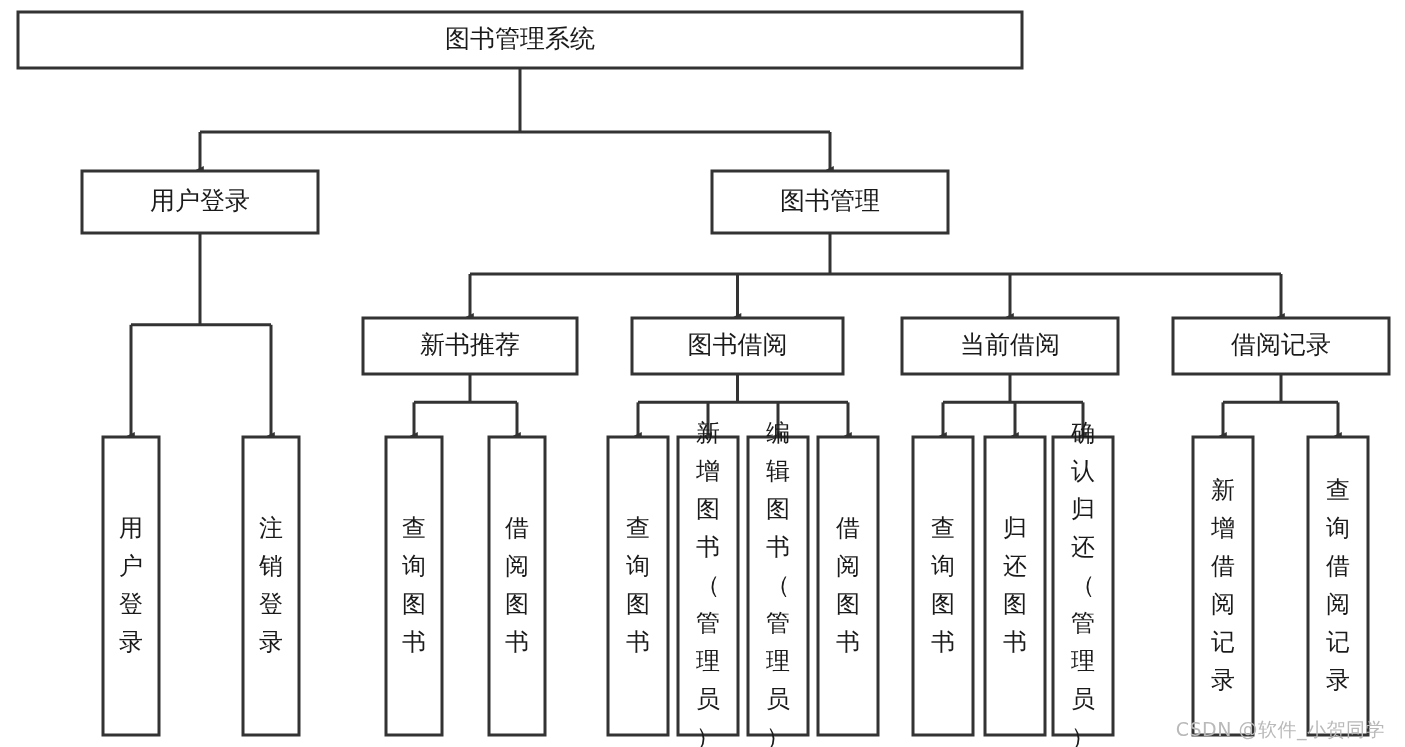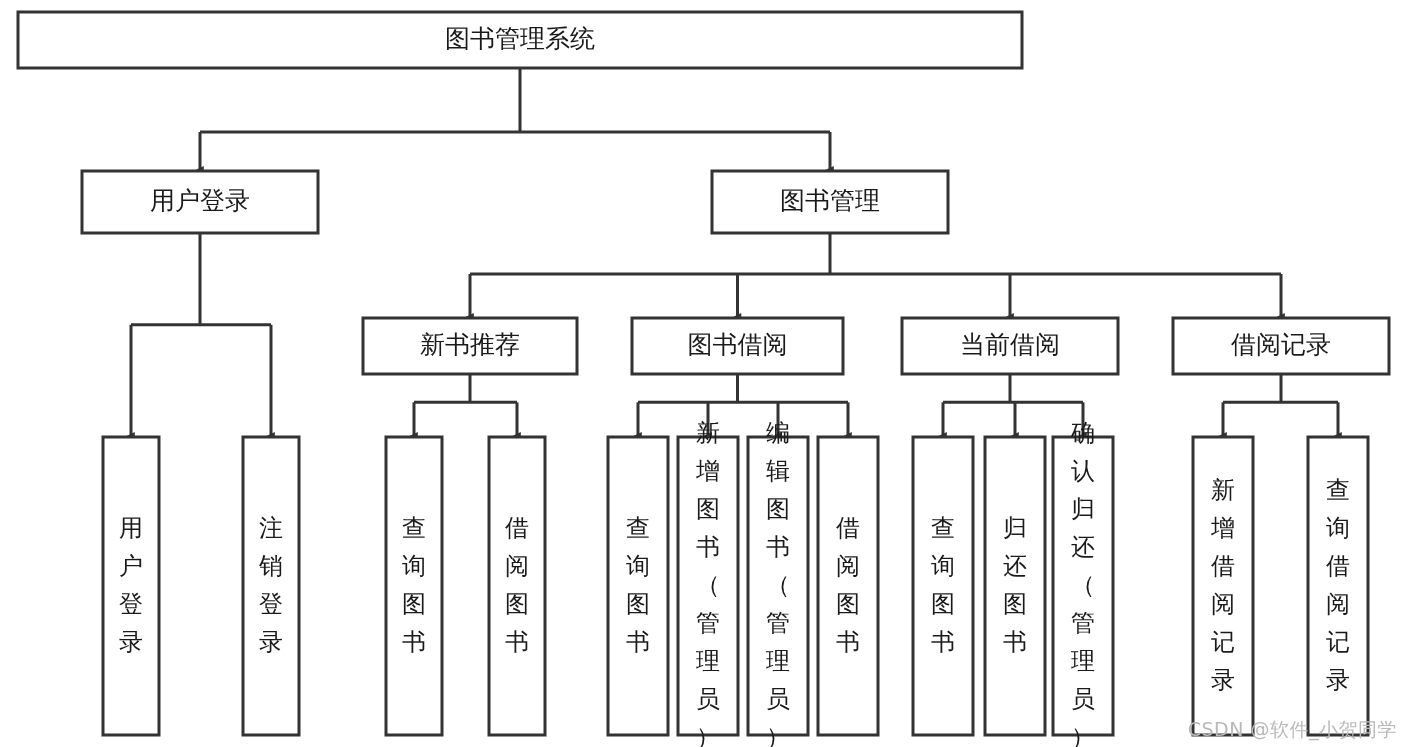--- a/index.html
+++ b/index.html
@@ -14,21 +14,21 @@
   .node-label{
     fill:#1a1a1a;
     font-family:"DejaVu Sans","Liberation Sans",sans-serif;
     text-anchor:middle;
     dominant-baseline:middle;
   }
   .node-label.h{font-size:25px;}
   .node-label.v{font-size:24px;}
   .watermark{
     position:absolute;
-    right:8px;bottom:4px;
+    right:20px;bottom:4px;
     font-size:19px;
     color:#b9b9b9;
     font-family:"DejaVu Sans","Liberation Sans",sans-serif;
     letter-spacing:0.5px;
     white-space:nowrap;
     user-select:none;
   }
 </style>
 </head>
 <body>

